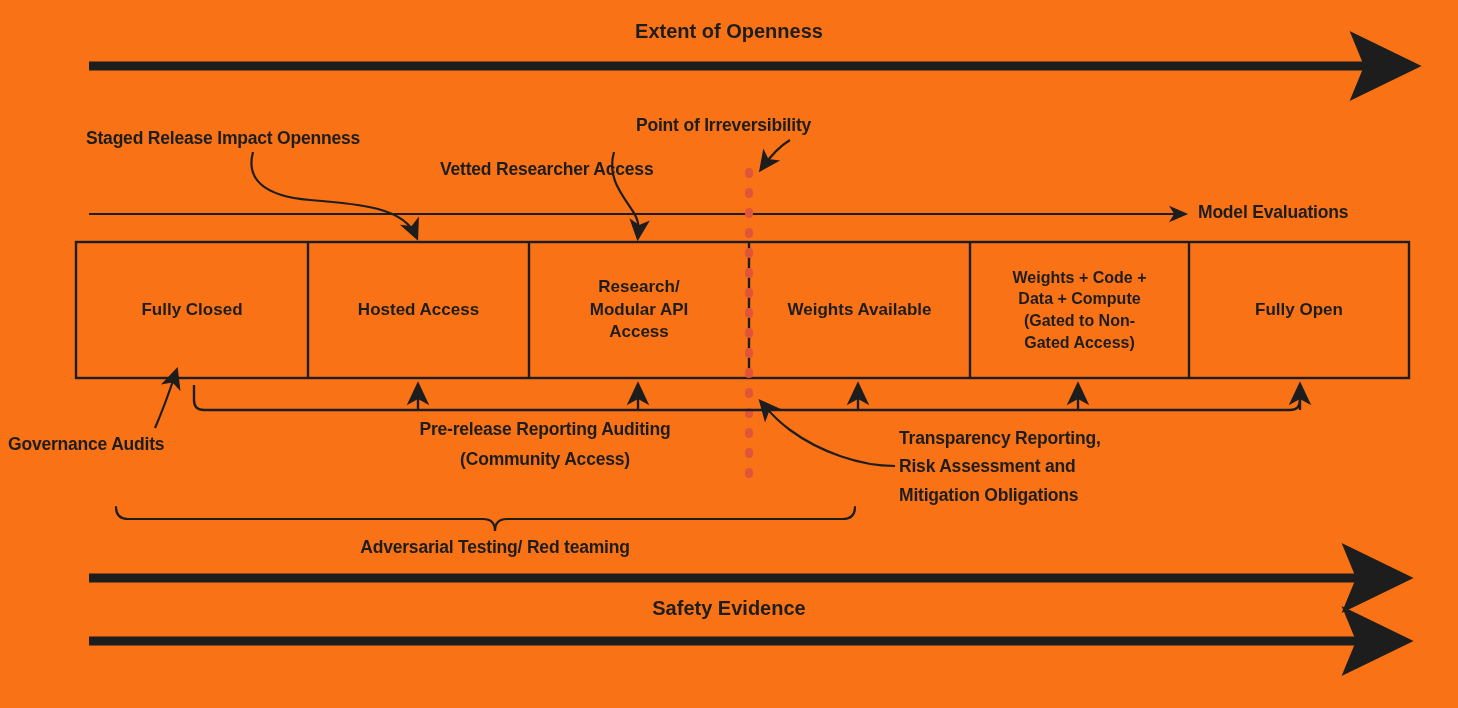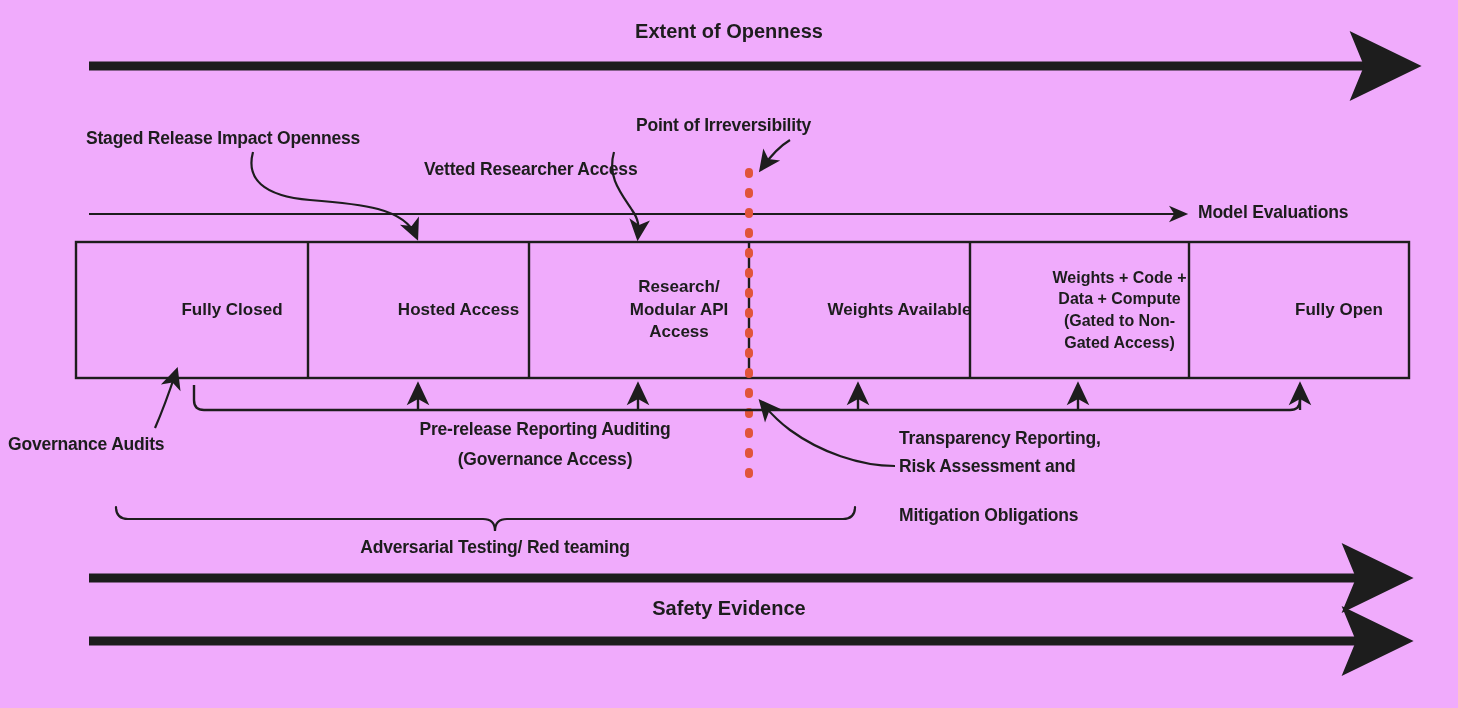--- a/index.html
+++ b/index.html
@@ -4,21 +4,21 @@
 <style>
   html, body {
     margin: 0;
     padding: 0;
     background: #f1f1f0;
   }
   #stage {
     position: relative;
     width: 1458px;
     height: 708px;
-    background: #f0abfc;
+    background: #f97316;
     font-family: "Liberation Sans", sans-serif;
     overflow: hidden;
   }
   #svg-layer {
     position: absolute;
     left: 0;
     top: 0;
     width: 1458px;
     height: 708px;
   }
@@ -38,21 +38,20 @@
     display: flex;
     align-items: center;
     justify-content: center;
     text-align: center;
     font-weight: bold;
     font-size: 17px;
     line-height: 1.35;
     color: #1d1d1d;
     box-sizing: border-box;
     padding: 2px 13px;
-    margin-left: 40px;
   }
   .axis-title {
     font-weight: bold;
     font-size: 20px;
   }
   .center-txt { text-align: center; }
 </style>
 </head>
 <body>
 
@@ -129,21 +128,21 @@
 
     <g>
       <line x1="89" y1="641" x2="1392" y2="641" stroke="#1d1d1d" stroke-width="9" marker-end="url(#arrowHeavy)"></line>
     </g>
   </svg>
 
   <div class="lbl axis-title center-txt" style="left:0; top:20px; width:1458px;">Extent of Openness</div>
 
   <div class="lbl ann" style="left:86px; top:128px;">Staged Release Impact Openness</div>
 
-  <div class="lbl ann" style="left:424px; top:159px;">Vetted Researcher Access</div>
+  <div class="lbl ann" style="left:440px; top:159px;">Vetted Researcher Access</div>
 
   <div class="lbl ann" style="left:636px; top:115px;">Point of Irreversibility</div>
 
   <div class="lbl ann" style="left:1198px; top:202px;text-align:right;">Model Evaluations</div>
 
   <div class="boxlabel" style="left:76px; top:242px; width:232px; height:136px;">Fully Closed</div>
 
   <div class="boxlabel" style="left:308px; top:242px; width:221px; height:136px;">Hosted Access</div>
 
   <div class="boxlabel" style="left:529px; top:242px; width:220px; height:136px;">Research/<br>Modular API<br>Access</div>
@@ -151,26 +150,26 @@
   <div class="boxlabel" style="left:749px; top:242px; width:221px; height:136px;">Weights Available</div>
 
   <div class="boxlabel" style="left:970px; top:242px; width:219px; height:136px; font-size:16px;">Weights + Code +<br>Data + Compute<br>(Gated to Non-<br>Gated Access)</div>
 
   <div class="boxlabel" style="left:1189px; top:242px; width:220px; height:136px;">Fully Open</div>
 
   <div class="lbl ann" style="left:8px; top:434px;">Governance Audits</div>
 
   <div class="lbl ann center-txt" style="left:240px; top:419px; width:610px;">Pre-release Reporting Auditing</div>
 
-  <div class="lbl ann center-txt" style="left:240px; top:449px; width:610px;">(Governance Access)</div>
+  <div class="lbl ann center-txt" style="left:240px; top:449px; width:610px;">(Community Access)</div>
 
   <div class="lbl ann" style="left:899px; top:428px;">Transparency Reporting,</div>
 
   <div class="lbl ann" style="left:899px; top:456px;">Risk Assessment and</div>
 
-  <div class="lbl ann" style="left:899px; top:485px;margin-top:20px;">Mitigation Obligations</div>
+  <div class="lbl ann" style="left:899px; top:485px;">Mitigation Obligations</div>
 
   <div class="lbl ann center-txt" style="left:195px; top:537px; width:600px;">Adversarial Testing/ Red teaming</div>
 
   <div class="lbl axis-title center-txt" style="left:0; top:597px; width:1458px;">Safety Evidence</div>
 
 
 </div>
 
 </body></html>

